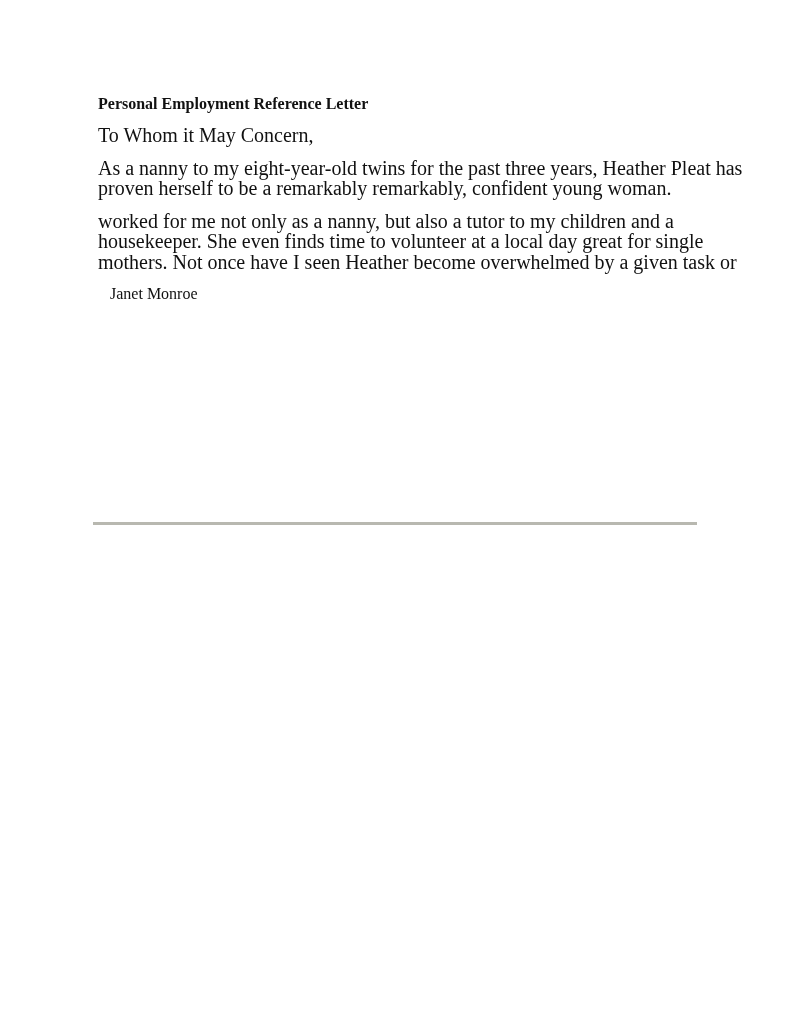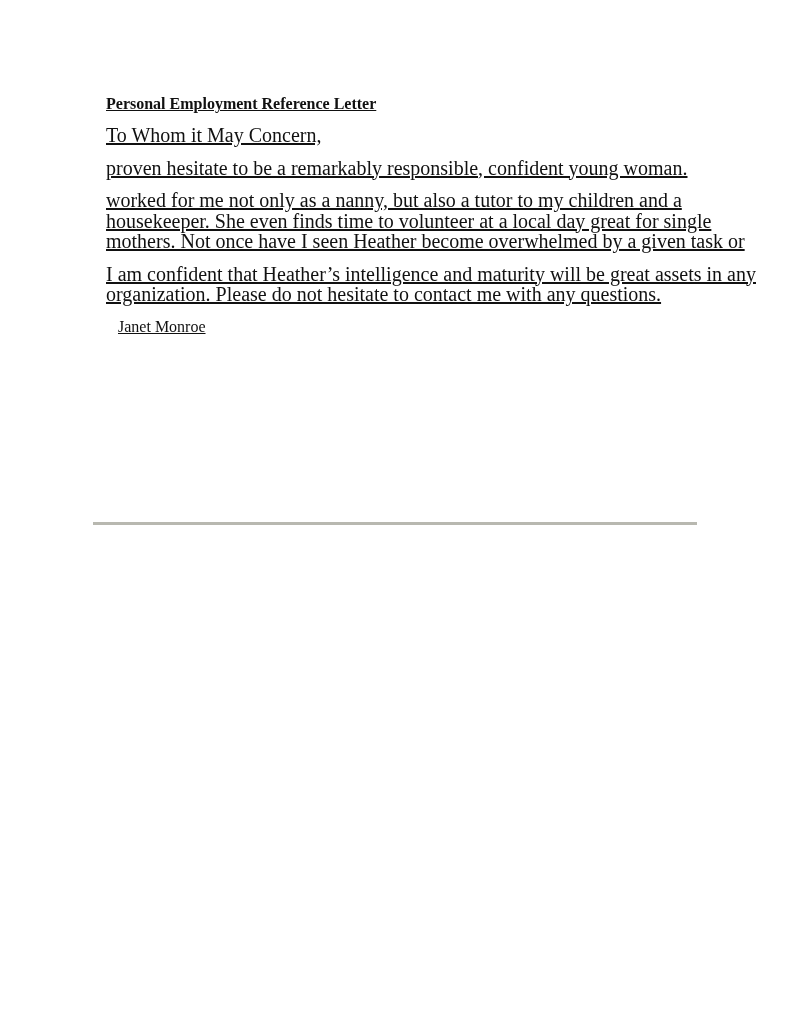--- a/index.html
+++ b/index.html
@@ -10,24 +10,23 @@
     body {
       width: 790px;
       height: 1022px;
       position: relative;
       overflow: hidden;
       font-family: "Liberation Serif", "DejaVu Serif", serif;
       color: #111111;
     }
     .page {
       position: absolute;
-      left: 106px;
+      left: 98px;
       top: 94px;
       width: 605px;
-      text-decoration: underline;
     }
     .title {
       font-weight: bold;
       font-size: 16px;
       line-height: 20px;
       margin: 0 0 11px 0;
       letter-spacing: 0px;
     }
     .para {
       font-size: 20px;
@@ -55,33 +54,30 @@
   </style>
 </head>
 <body>
 
 <div class="page">
   <div class="title">Personal Employment Reference Letter</div>
 
   <p class="para">To Whom it May Concern,</p>
 
   <p class="para">
-    <span class="line">proven hesitate to be a remarkably responsible, confident young woman.</span>
+    <span class="line">As a nanny to my eight-year-old twins for the past three years, Heather Pleat has</span>
+    <span class="line">proven herself to be a remarkably remarkably, confident young woman.</span>
   </p>
 
   <p class="para">
     <span class="line">worked for me not only as a nanny, but also a tutor to my children and a</span>
     <span class="line">housekeeper. She even finds time to volunteer at a local day great for single</span>
     <span class="line">mothers. Not once have I seen Heather become overwhelmed by a given task or</span>
   </p>
 
-  <p class="para">
-    <span class="line">I am confident that Heather’s intelligence and maturity will be great assets in any</span>
-    <span class="line">organization. Please do not hesitate to contact me with any questions.</span>
-  </p>
 
 
   <div>
     <p class="sig">Janet Monroe</p>
   </div>
 </div>
 
 <div class="divider"></div>
 
 </body></html>

